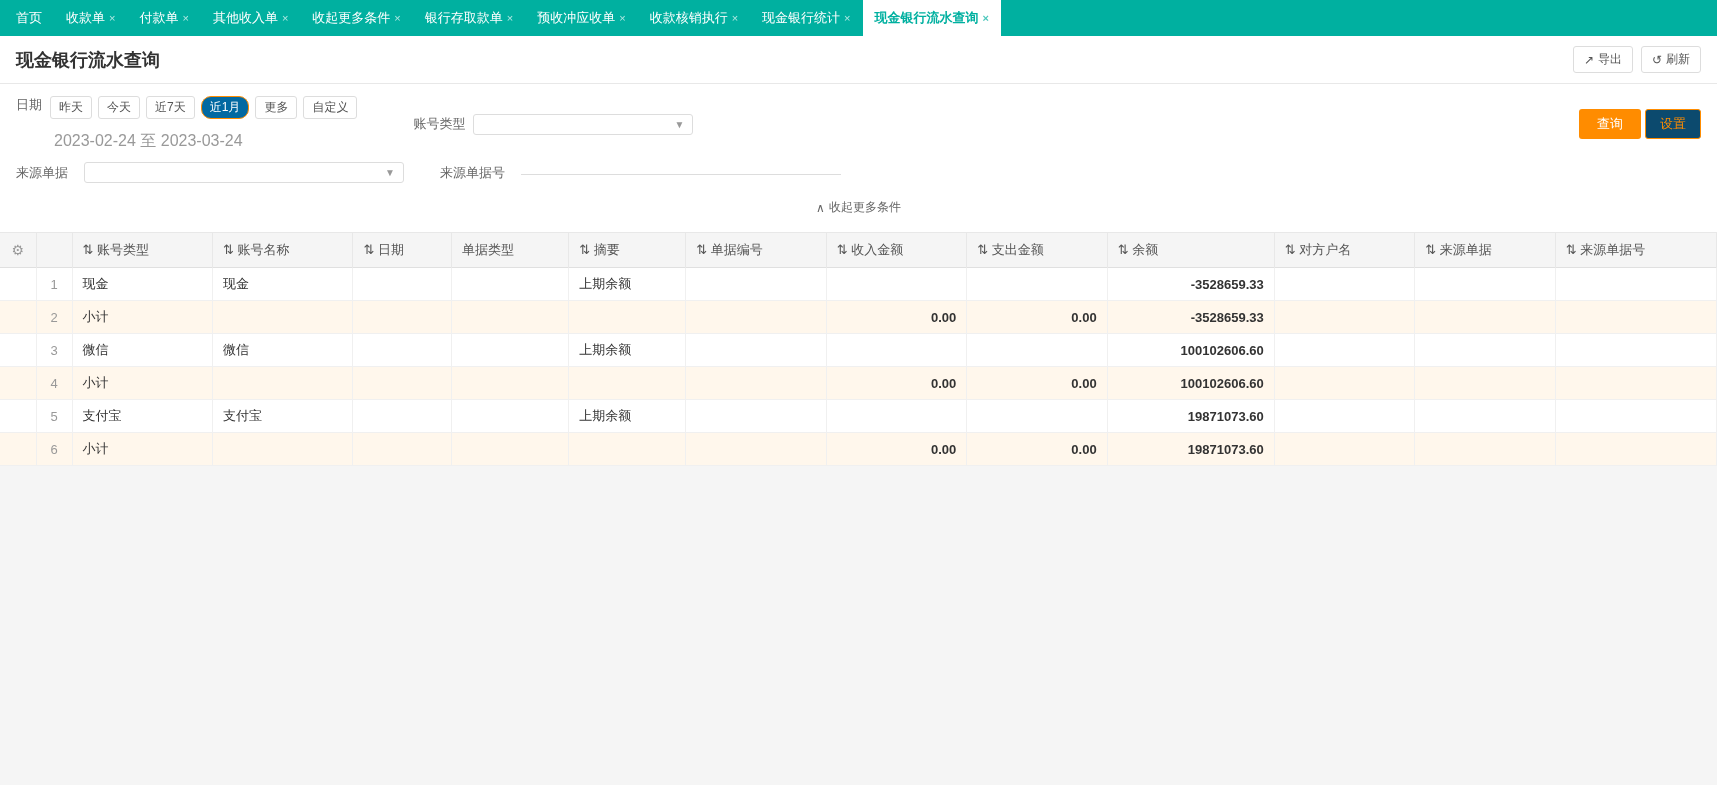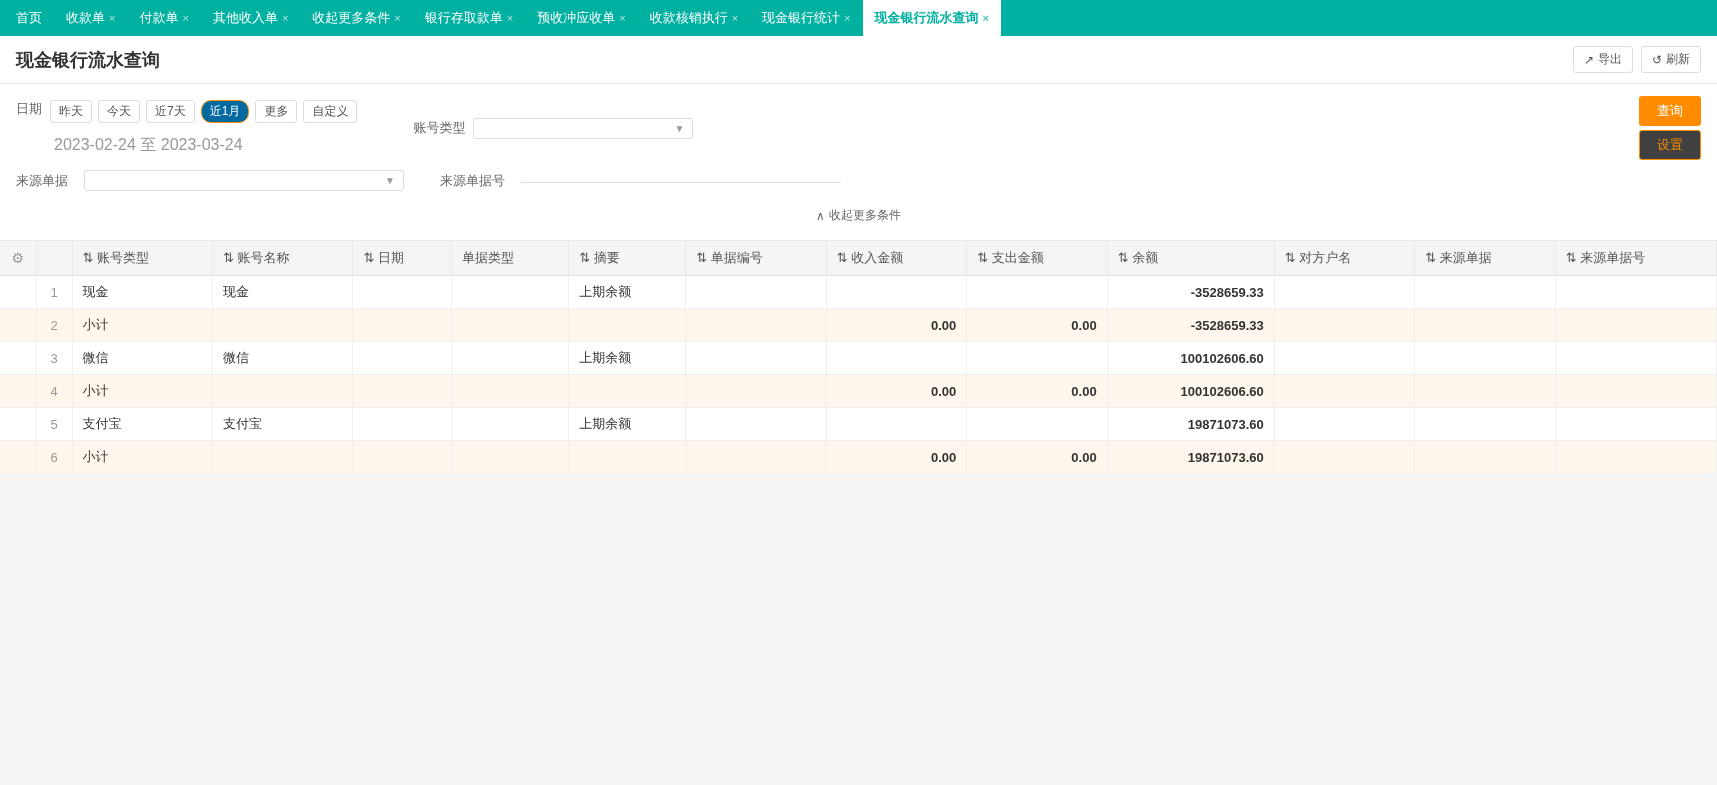--- a/index.html
+++ b/index.html
@@ -146,21 +146,21 @@
     .query-btn {
       background: #ff8c00;
       color: #fff;
       border: none;
       padding: 6px 18px;
       border-radius: 3px;
       cursor: pointer;
       font-size: 13px;
     }
     .settings-btn {
-      background: #404040;
+      background: #0c4a6e;
       color: #ff8c00;
       border: 1px solid #ff8c00;
       padding: 5px 14px;
       border-radius: 3px;
       cursor: pointer;
       font-size: 13px;
     }
 
     .collapse-row {
       display: flex;
@@ -308,21 +308,21 @@
 
     <div style="display:flex;align-items:center;gap:8px;margin-left:40px;">
       <span class="filter-label">账号类型</span>
       <div class="filter-select" style="min-width:220px;">
         <span style="color:#ccc;font-size:12px;"></span>
         <span class="chevron">▼</span>
       </div>
     </div>
 
 
-    <div style="display:flex;flex-direction:column;gap:4px;margin-left:auto;border-radius:11px;">
+    <div style="display:flex;flex-direction:row;gap:4px;margin-left:auto;border-radius:11px;">
       <button class="query-btn">查询</button>
       <button class="settings-btn">设置</button>
     </div>
   </div>
 
   <div class="filter-row">
     <span class="filter-label">来源单据</span>
     <div class="filter-select" style="min-width:320px;">
       <span style="color:#ccc;font-size:12px;"></span>
       <span class="chevron">▼</span>

